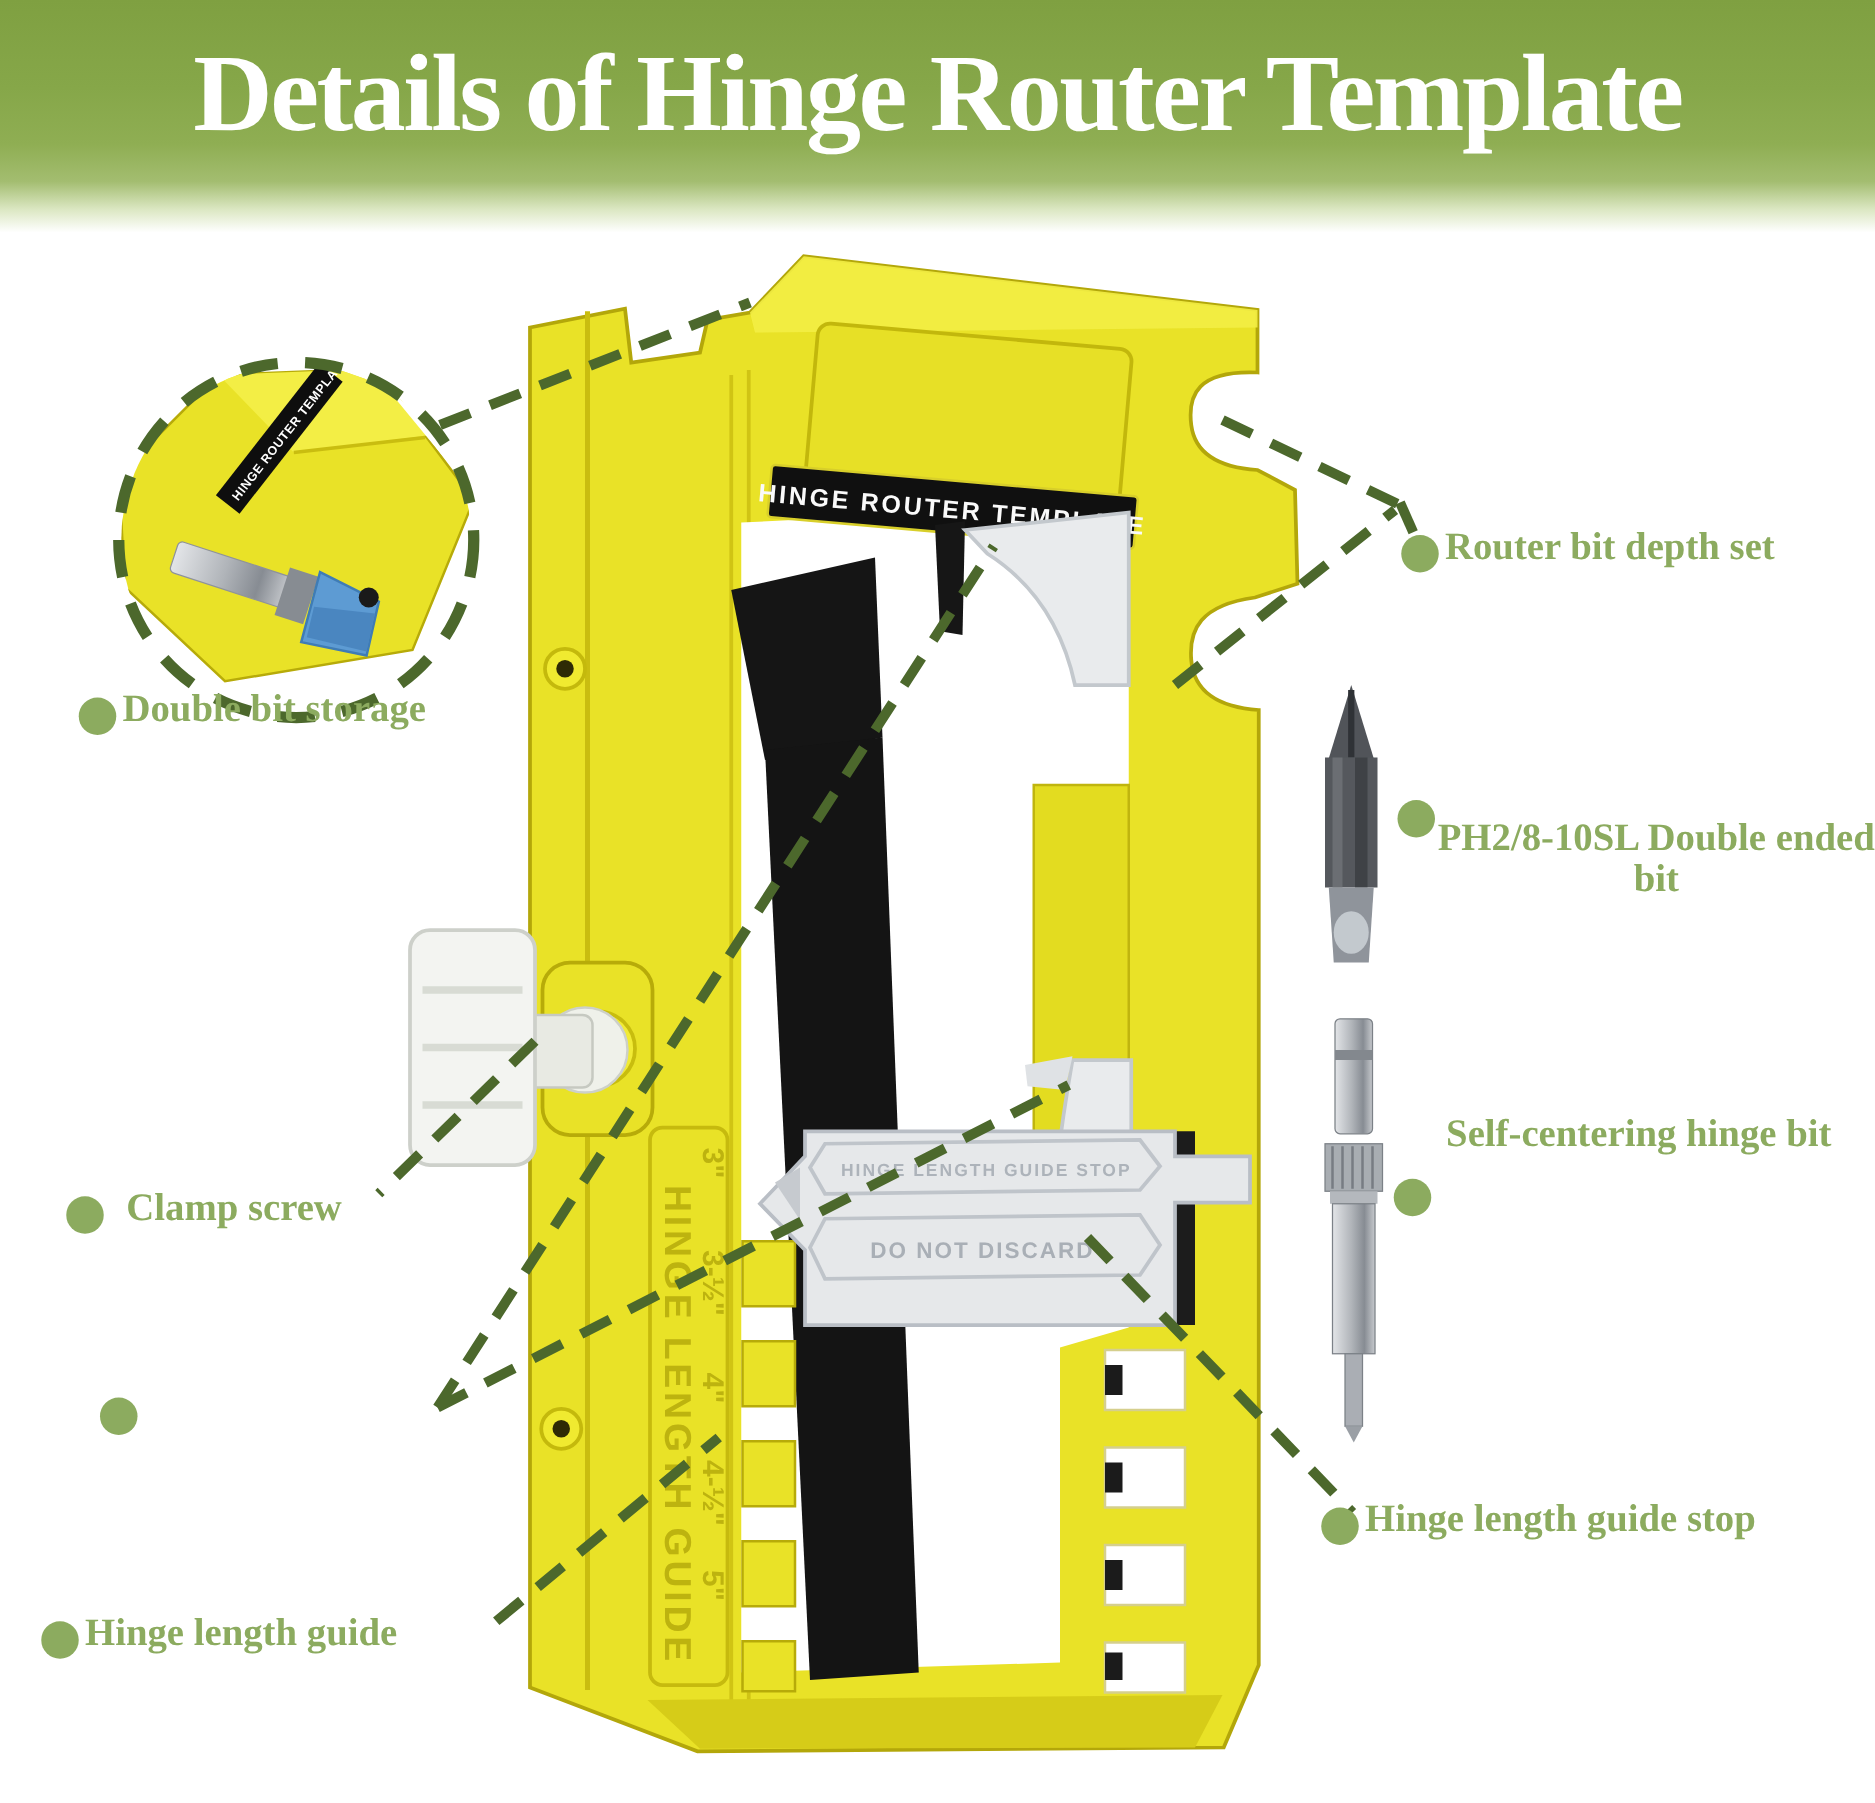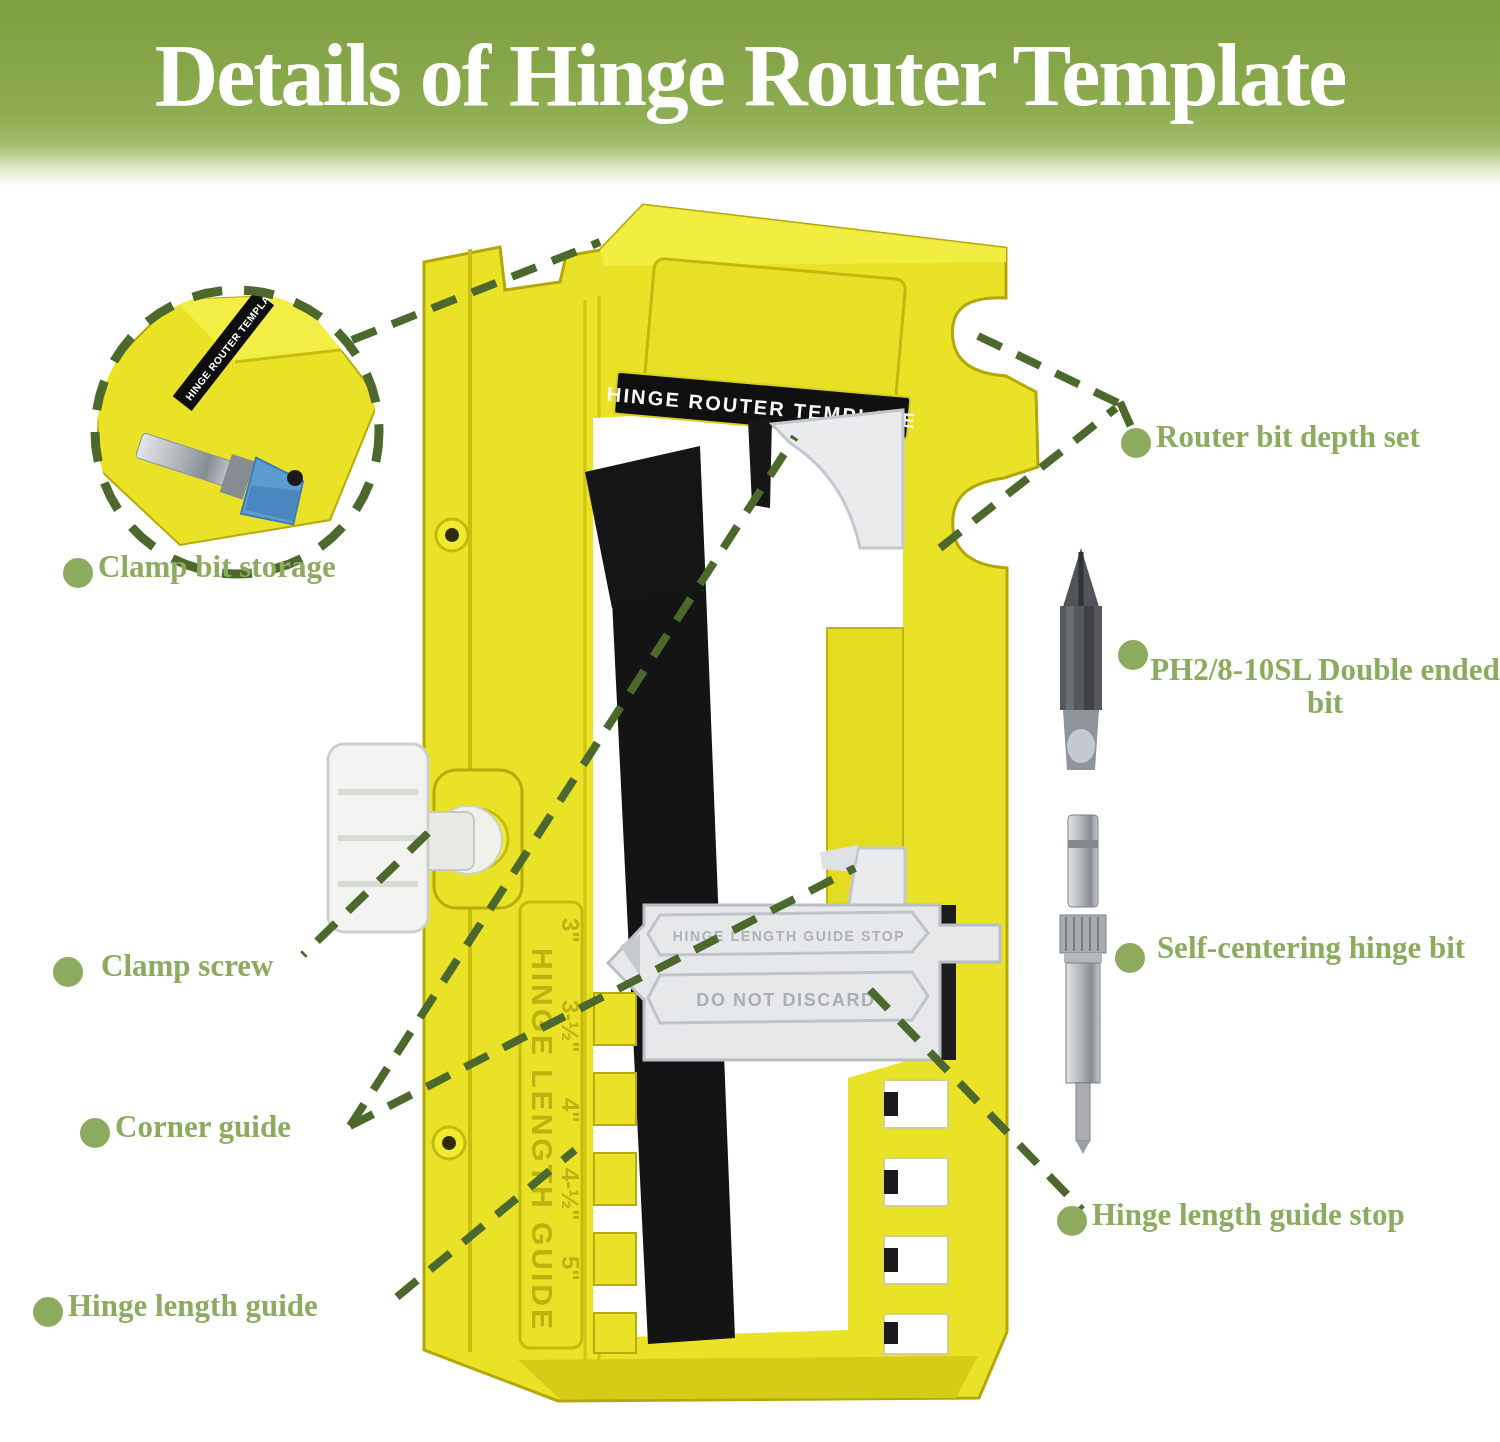--- a/index.html
+++ b/index.html
@@ -201,22 +201,21 @@
       <circle cx="68" cy="972" r="15"></circle>
       <circle cx="95" cy="1133" r="15"></circle>
       <circle cx="48" cy="1312" r="15"></circle>
       <circle cx="1136" cy="443" r="15"></circle>
       <circle cx="1133" cy="655" r="15"></circle>
       <circle cx="1130" cy="958" r="15"></circle>
       <circle cx="1072" cy="1221" r="15"></circle>
     </g>
   </svg>
 
-  <div class="callout" style="left:98px;top:551px;">Clamp bit storage</div>
+  <div class="callout" style="left:98px;top:551px;">Double bit storage</div>
   <div class="callout" style="left:101px;top:950px;">Clamp screw</div>
-  <div class="callout" style="left:115px;top:1111px;">Corner guide</div>
   <div class="callout" style="left:68px;top:1290px;">Hinge length guide</div>
   <div class="callout" style="left:1156px;top:421px;">Router bit depth set</div>
   <div class="callout wrap" style="left:1150px;top:633px;width:350px;margin-top:21px;">PH2/8-10SL Double ended bit</div>
-  <div class="callout wrap" style="left:1146px;top:932px;width:330px;">Self-centering hinge bit</div>
+  <div class="callout wrap" style="left:1146px;top:891px;width:330px;">Self-centering hinge bit</div>
   <div class="callout" style="left:1092px;top:1199px;">Hinge length guide stop</div>
 
 </div>
 
 </body></html>

